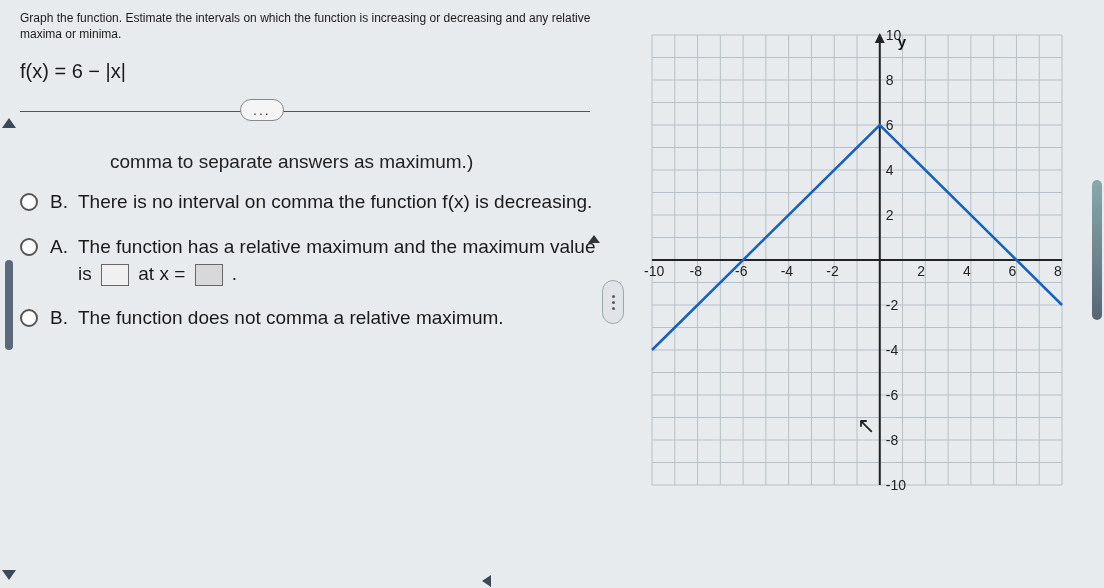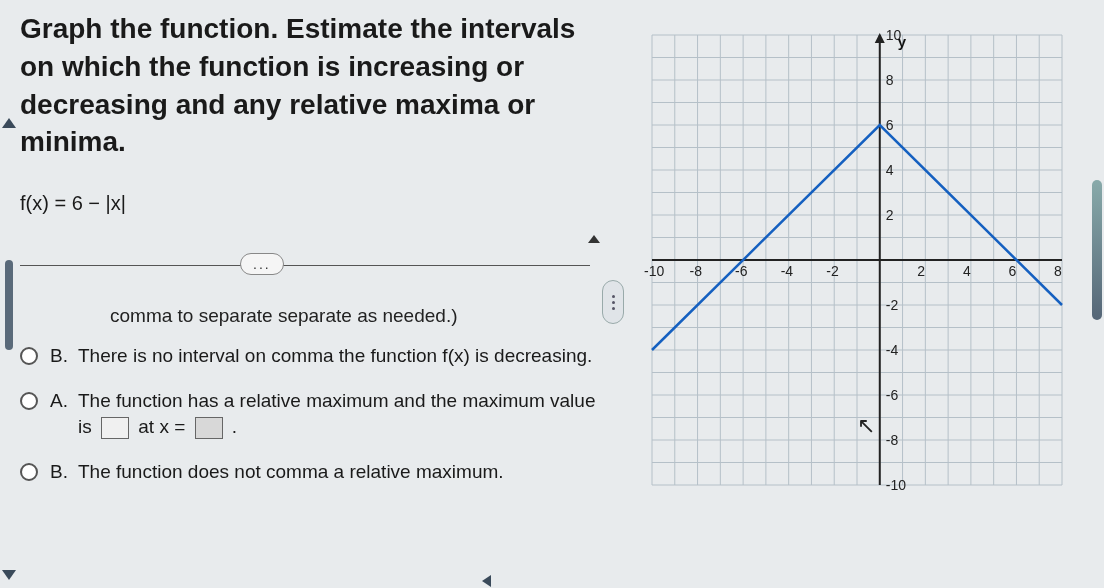--- a/index.html
+++ b/index.html
@@ -23,28 +23,27 @@
     position: relative;
   }
   .right-panel {
     flex: 1;
     display: flex;
     justify-content: center;
     align-items: flex-start;
     padding-top: 15px;
   }
   .question-text {
-    font-size: 28px;
+    font-size: 12px;
     line-height: 1.35;
-    margin-bottom: 31px;
-    font-weight: bold;
+    margin-bottom: 18px;
   }
   .function-text {
     font-size: 20px;
-    margin-bottom: 38px;
+    margin-bottom: 16px;
   }
   .divider-row {
     position: relative;
     height: 24px;
     margin: 4px 0 28px 0;
   }
   .divider-line {
     border-top: 1px solid #555;
     position: absolute;
     top: 12px;
@@ -216,21 +215,21 @@
     <div class="caret-down"></div>
 
     <p class="question-text">Graph the function. Estimate the intervals on which the function is increasing or decreasing and any relative maxima or minima.</p>
     <p class="function-text">f(x) = 6 − |x|</p>
 
     <div class="divider-row">
       <div class="divider-line"></div>
       <div class="ellipsis-pill">...</div>
     </div>
 
-    <p class="hint-text">comma to separate separate as needed.)</p>
+    <p class="hint-text">comma to separate answers as maximum.)</p>
 
     <div class="mini-up"></div>
 
     <div class="choice-row">
       <div class="radio"></div>
       <div class="choice-letter">B.</div>
       <div class="choice-body">There is no interval on comma the function f(x) is decreasing.</div>
     </div>
 
     <div class="drag-handle">

